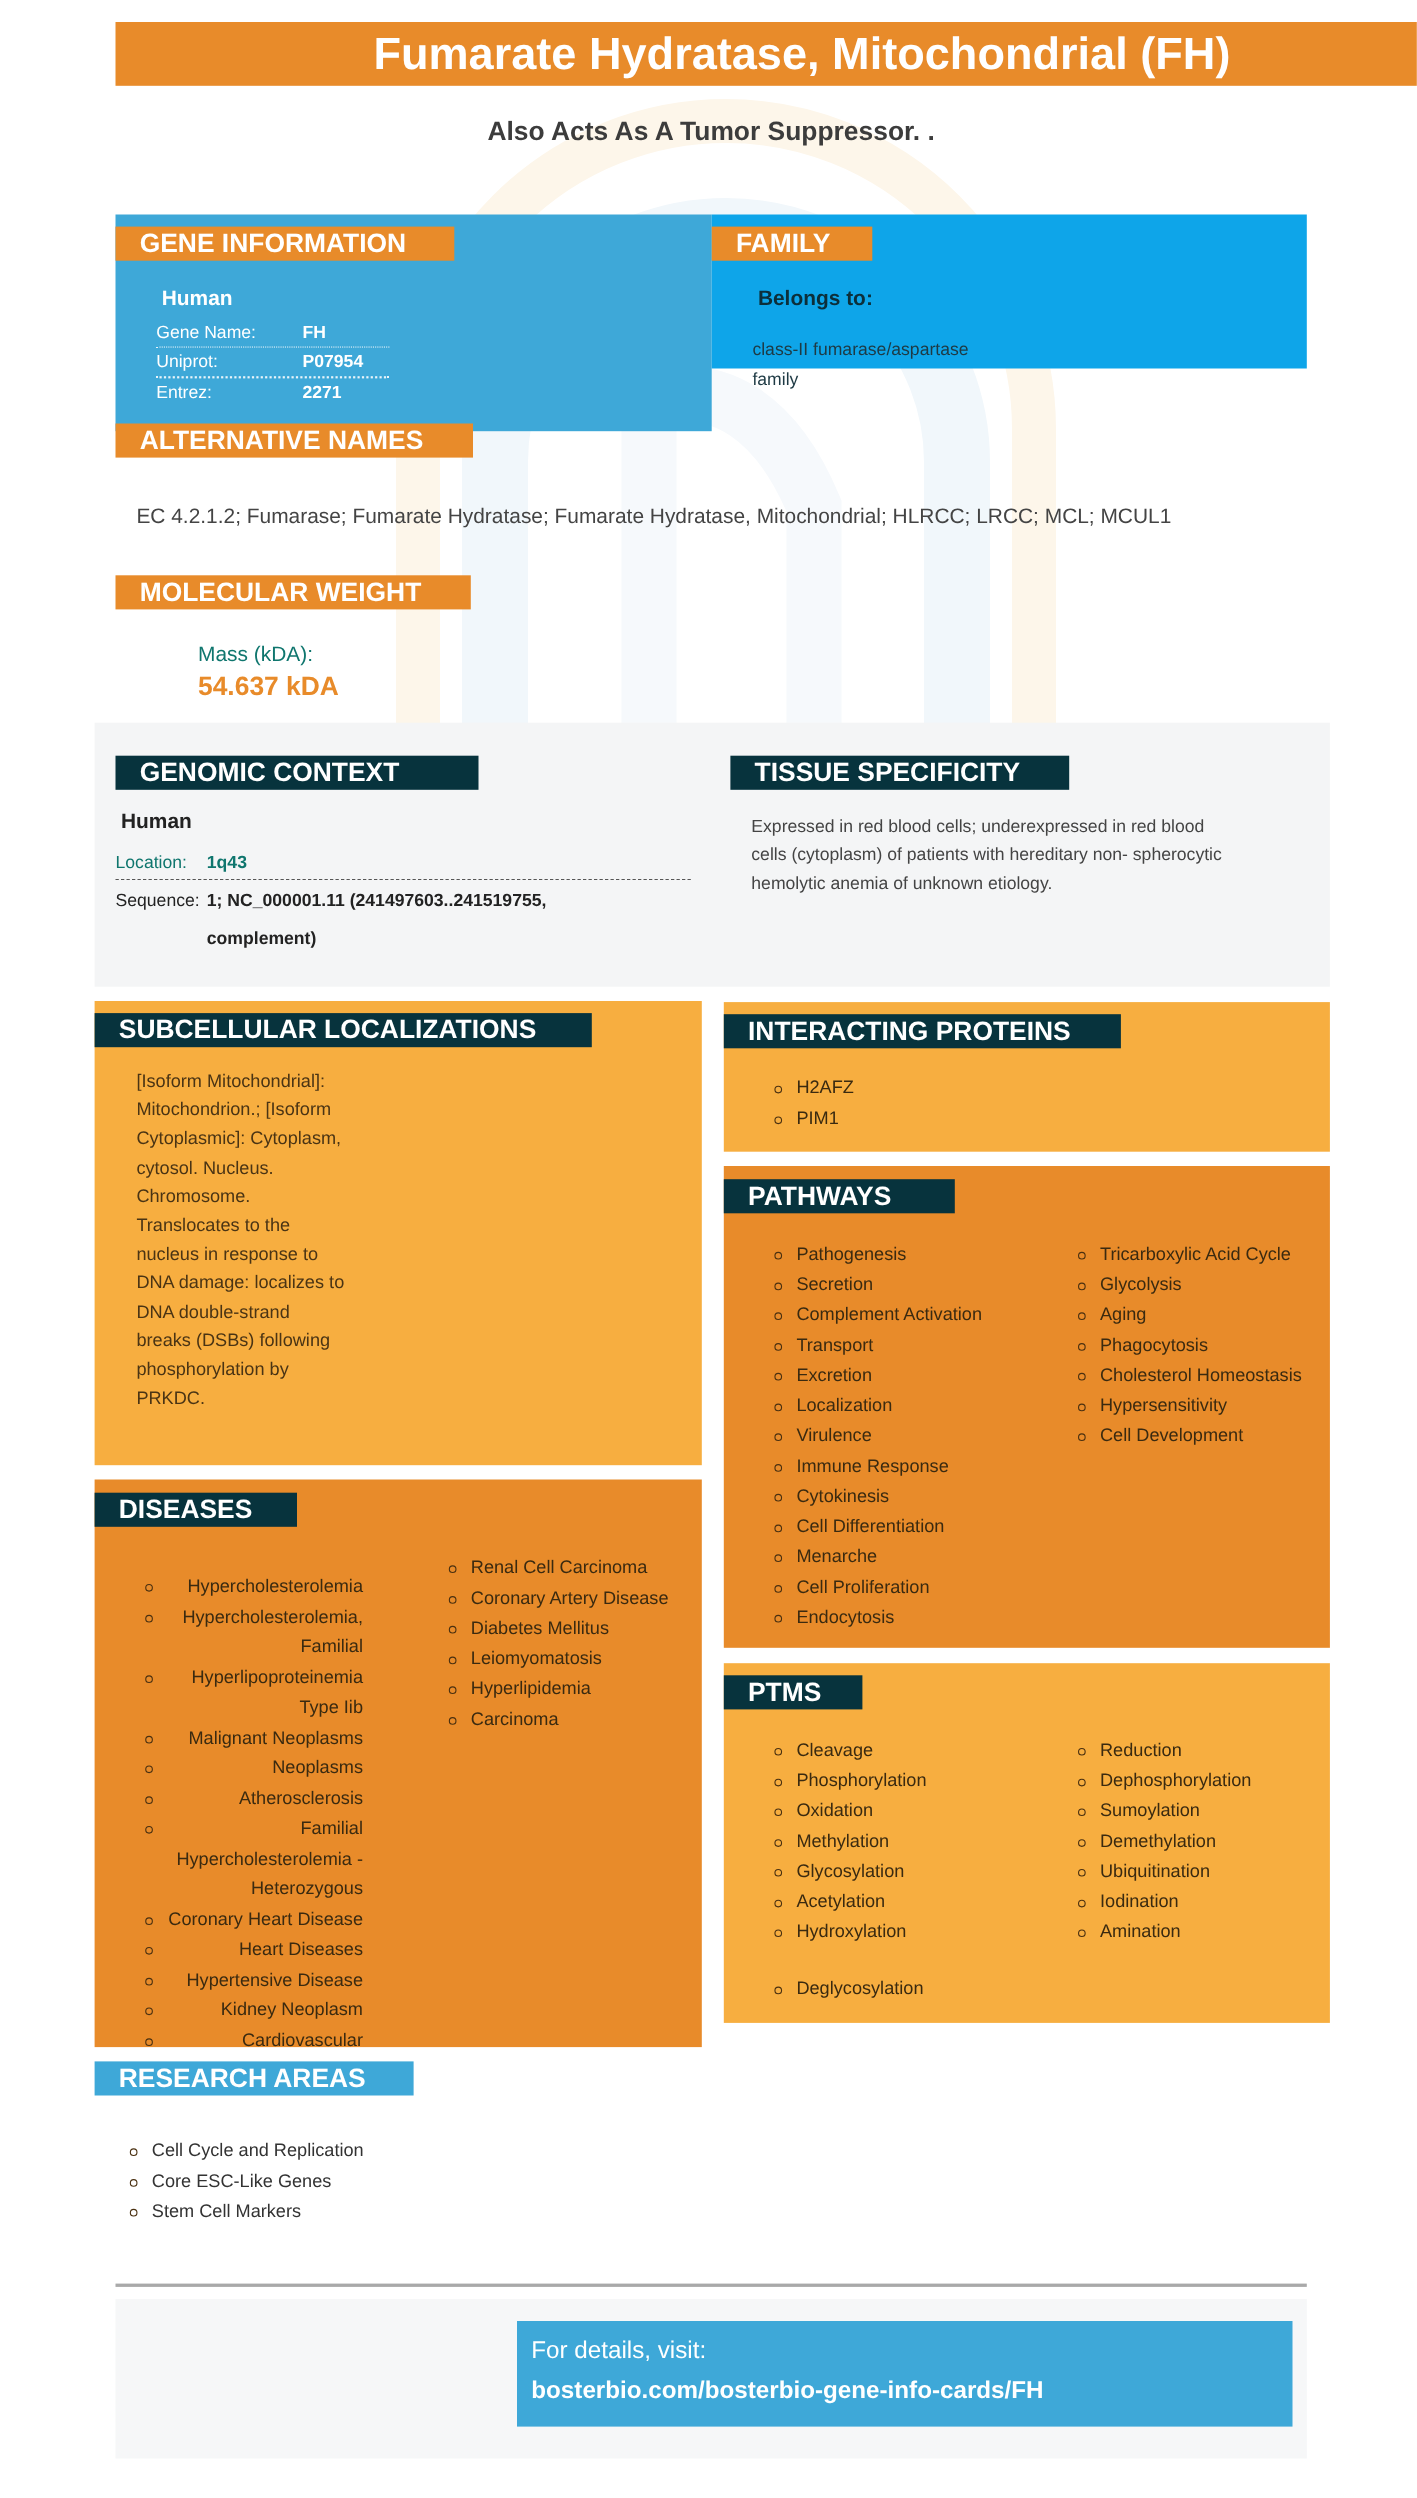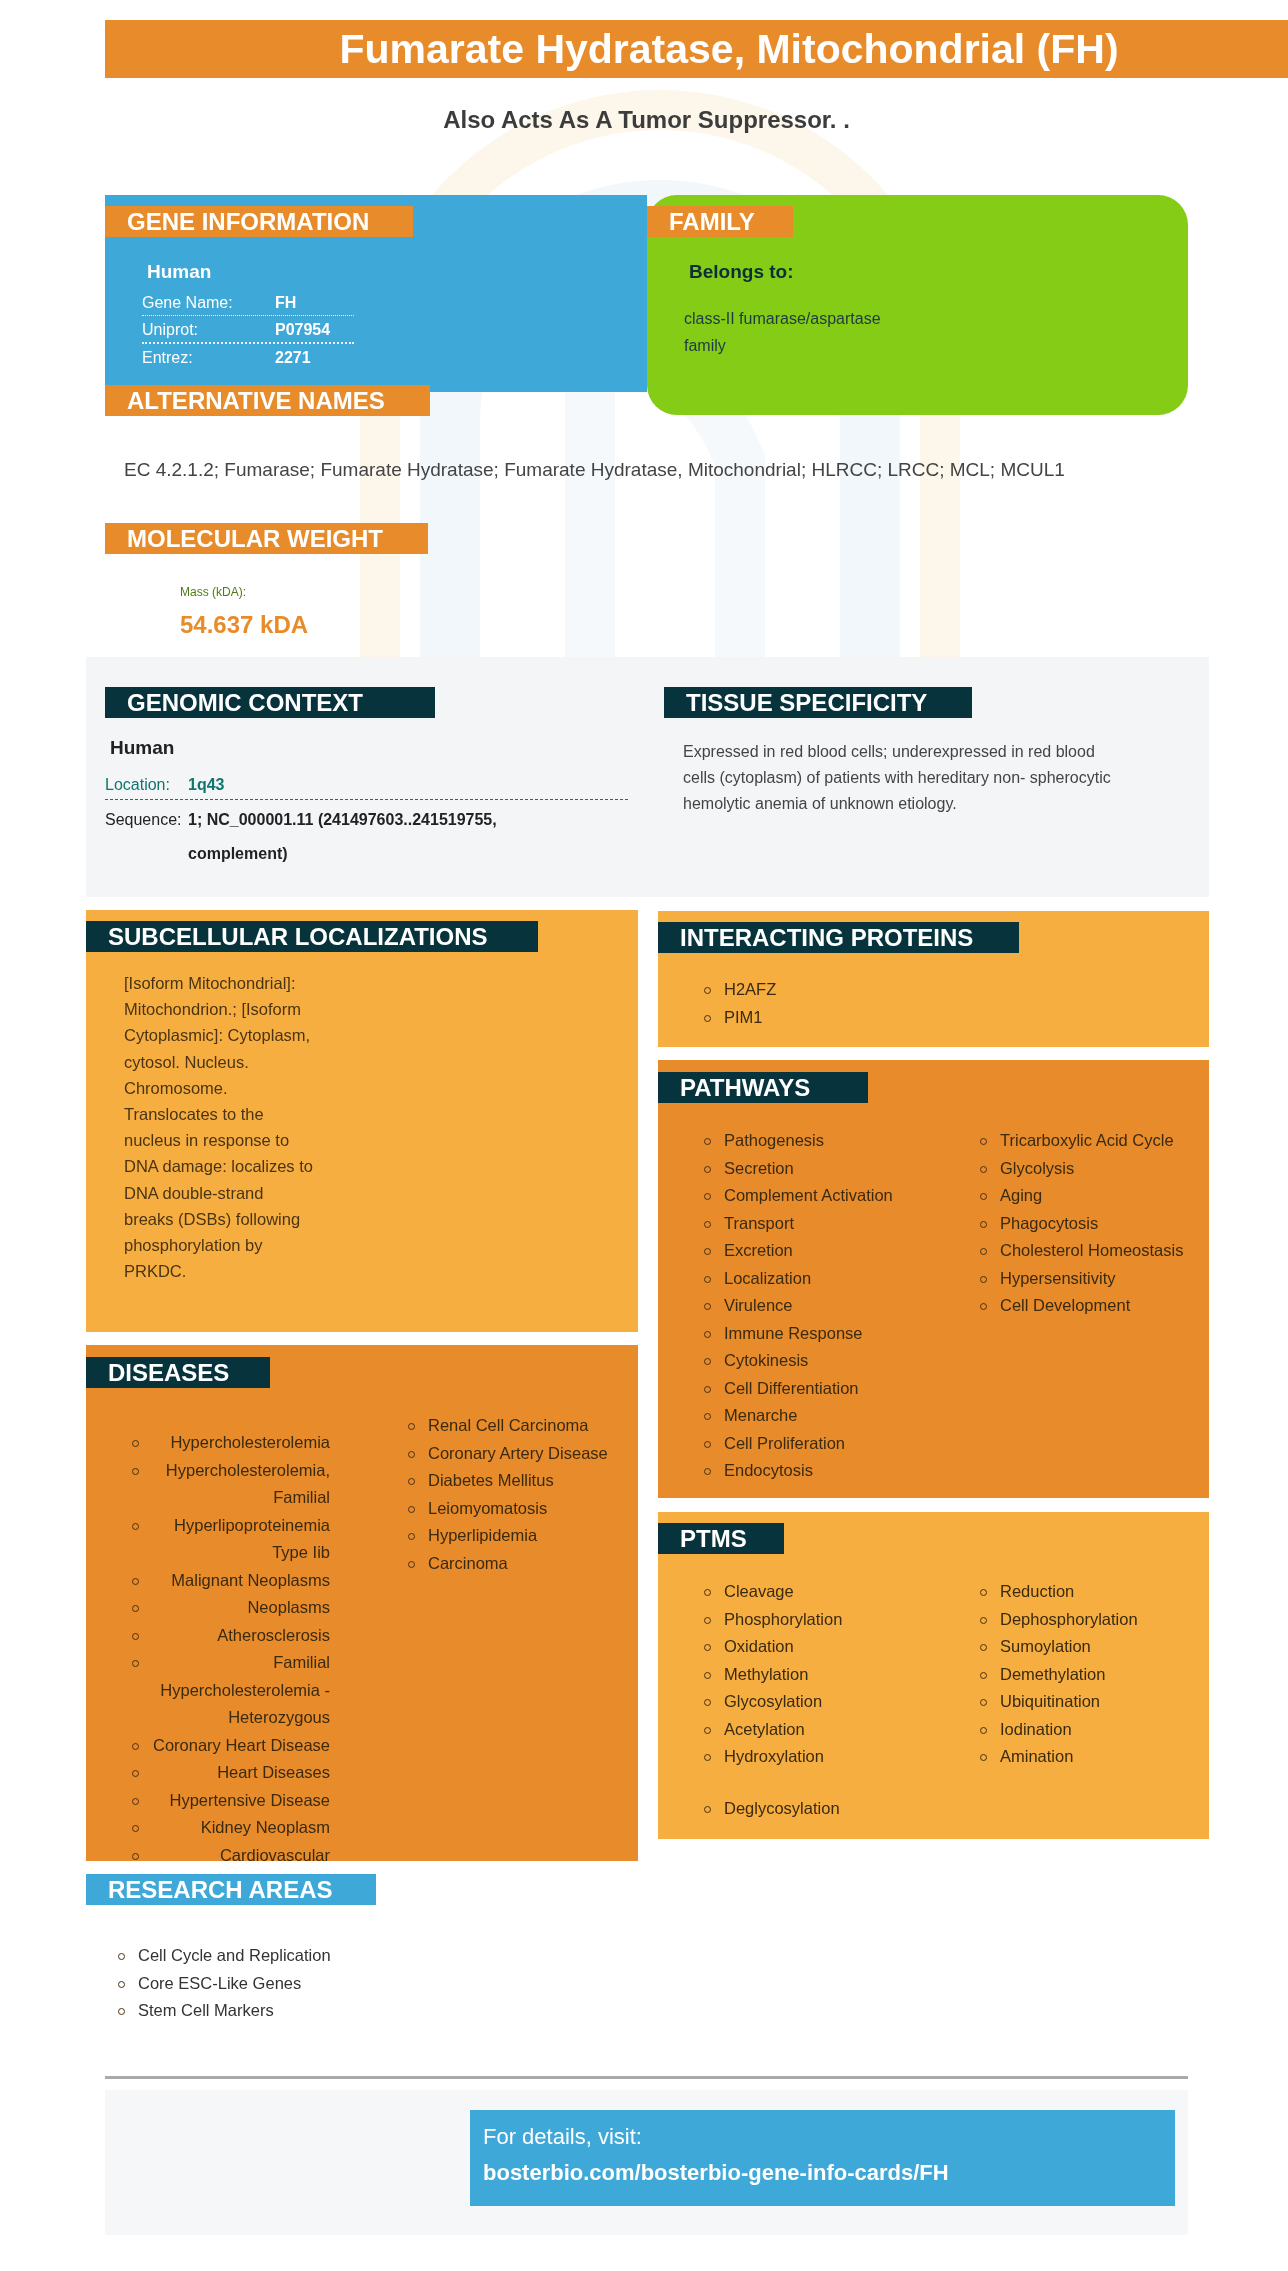--- a/index.html
+++ b/index.html
@@ -12,21 +12,21 @@
   .title-bar { left: 105px; top: 20px; width: 1248px; height: 58px; background: #e88b2a; color: #fff;
     font-weight: bold; font-size: 41px; text-align: center; line-height: 58px; }
   .subtitle { left: 105px; top: 106px; width: 1083px; text-align: center; font-weight: bold; font-size: 24px; color: #3c3c3c; }
 
   .hdr { position: absolute; color: #fff; font-weight: bold; font-size: 24px; line-height: 31px; padding-left: 22px; white-space: nowrap; }
   .hdr-orange { background: #e88b2a; }
   .hdr-dark { background: #07333d; }
   .hdr-blue { background: #3ea8d8; }
 
   .gene-box { left: 105px; top: 195px; width: 542px; height: 197px; background: #3ea8d8; color: #fff; }
-  .family-box { left: 647px; top: 195px; width: 541px; height: 220px; background: #84cc16; border-radius: 30px; }
+  .family-box { left: 647px; top: 195px; width: 541px; height: 140px; background: #0ea5e9; }
 
   .kv { position: absolute; font-size: 16px; color: #fff; }
   .kv .k { display: inline-block; width: 133px; }
   .kv .v { font-weight: bold; }
 
   .alt-text { left: 124px; top: 459px; font-size: 19px; color: #444; white-space: nowrap; }
 
   .gray-band { left: 86px; top: 657px; width: 1123px; height: 240px; background: #f4f5f6; }
 
   .panel { position: absolute; }
@@ -71,21 +71,21 @@
   <div class="hdr hdr-orange" style="left:0;top:11px;width:146px;">FAMILY</div>
   <div class="abs" style="left:42px;top:66px;font-weight:bold;font-size:19px;color:#0c2f3a;">Belongs to:</div>
   <div class="abs" style="left:37px;top:115px;font-size:16px;color:#1e3a44;">class-II fumarase/aspartase</div>
   <div class="abs" style="left:37px;top:142px;font-size:16px;color:#1e3a44;">family</div>
 </div>
 
 <div class="hdr hdr-orange" style="left:105px;top:385px;width:325px;">ALTERNATIVE NAMES</div>
 <div class="abs alt-text">EC 4.2.1.2; Fumarase; Fumarate Hydratase; Fumarate Hydratase, Mitochondrial; HLRCC; LRCC; MCL; MCUL1</div>
 
 <div class="hdr hdr-orange" style="left:105px;top:523px;width:323px;">MOLECULAR WEIGHT</div>
-<div class="abs" style="left:180px;top:585px;font-size:12px;color:#4d7c0f;">Mass (kDA):</div>
+<div class="abs" style="left:180px;top:585px;font-size:19px;color:#0f766e;">Mass (kDA):</div>
 <div class="abs" style="left:180px;top:611px;font-size:24px;font-weight:bold;color:#e88b2a;">54.637 kDA</div>
 
 <div class="abs gray-band"></div>
 
 <div class="hdr hdr-dark" style="left:105px;top:687px;width:330px;">GENOMIC CONTEXT</div>
 <div class="abs" style="left:110px;top:737px;font-size:19px;font-weight:bold;color:#222;">Human</div>
 <div class="abs" style="left:105px;top:776px;width:523px;border-bottom:1px dashed #555;padding-bottom:5px;font-size:16px;color:#0f766e;">
   <span style="display:inline-block;width:83px;">Location:</span><span style="font-weight:bold;">1q43</span>
 </div>
 <div class="abs" style="left:105px;top:811px;font-size:16px;color:#222;">

